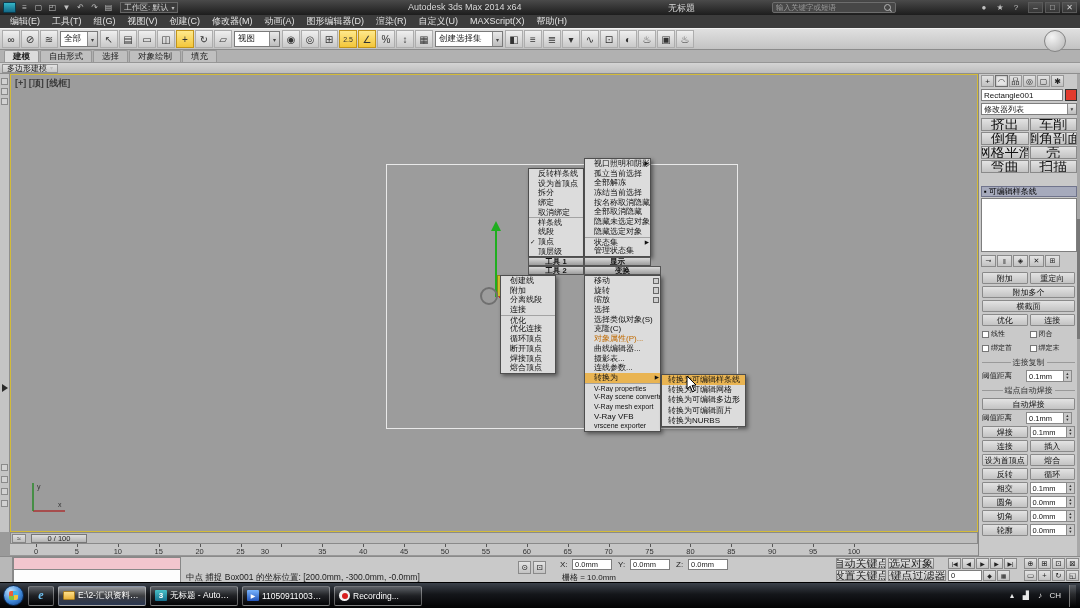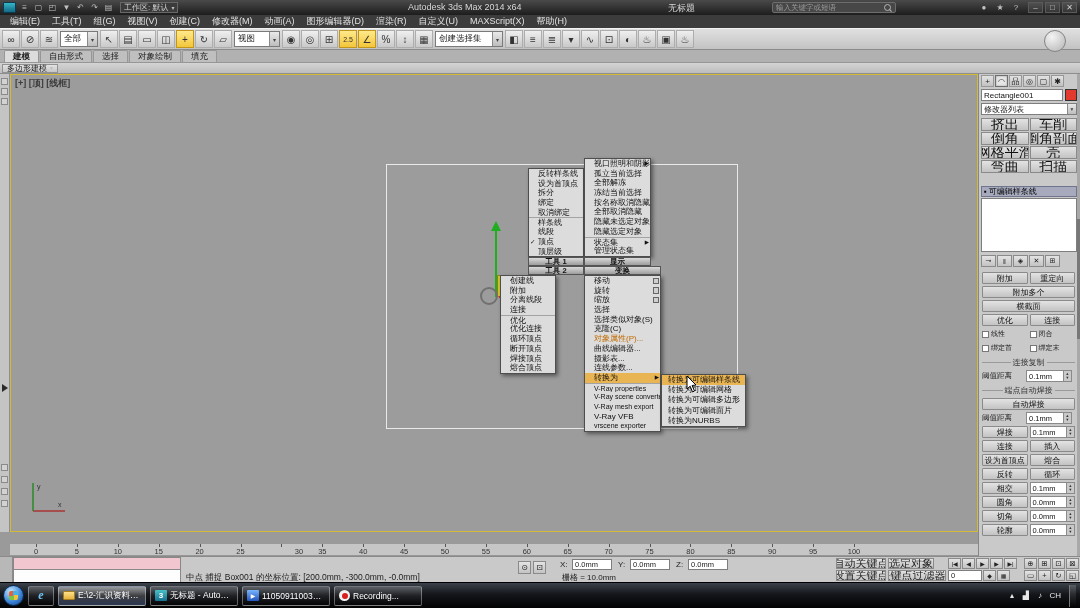--- a/index.html
+++ b/index.html
@@ -526,35 +526,39 @@
       <div class="qrow"><span class="qlab">转换为可编辑网格</span></div>
       <div class="qrow"><span class="qlab">转换为可编辑多边形</span></div>
       <div class="qrow"><span class="qlab">转换为可编辑面片</span></div>
       <div class="qrow"><span class="qlab">转换为NURBS</span></div>
     </div>
 
   <svg id="cursor" class="abs" style="left:686px;top:376px" width="12" height="17">
     <polygon points="1,0 1,13 4.2,10.2 6.5,16 8.5,15 6.1,9.5 10,9" fill="#fff" stroke="#000" stroke-width="1"></polygon>
   </svg>
 
+  <div id="timeslider" class="abs">
+    <div class="ts-btn">≈</div>
+    <div class="ts-handle">0 / 100</div>
+  </div>
   <div id="ruler" class="abs">
       <div class="tick" style="left: 26px;"></div>
       <div class="ticklab" style="left: 26px;">0</div>
       <div class="tick" style="left: 66.9px;"></div>
       <div class="ticklab" style="left: 66.9px;">5</div>
       <div class="tick" style="left: 107.8px;"></div>
       <div class="ticklab" style="left: 107.8px;">10</div>
       <div class="tick" style="left: 148.7px;"></div>
       <div class="ticklab" style="left: 148.7px;">15</div>
       <div class="tick" style="left: 189.6px;"></div>
       <div class="ticklab" style="left: 189.6px;">20</div>
       <div class="tick" style="left: 230.5px;"></div>
       <div class="ticklab" style="left: 230.5px;">25</div>
       <div class="tick" style="left: 271.4px;"></div>
-      <div class="ticklab" style="left: 289px;">30</div>
+      <div class="ticklab" style="left: 255px;">30</div>
       <div class="tick" style="left: 312.3px;"></div>
       <div class="ticklab" style="left: 312.3px;">35</div>
       <div class="tick" style="left: 353.2px;"></div>
       <div class="ticklab" style="left: 353.2px;">40</div>
       <div class="tick" style="left: 394.1px;"></div>
       <div class="ticklab" style="left: 394.1px;">45</div>
       <div class="tick" style="left: 435px;"></div>
       <div class="ticklab" style="left: 435px;">50</div>
       <div class="tick" style="left: 475.9px;"></div>
       <div class="ticklab" style="left: 475.9px;">55</div>

